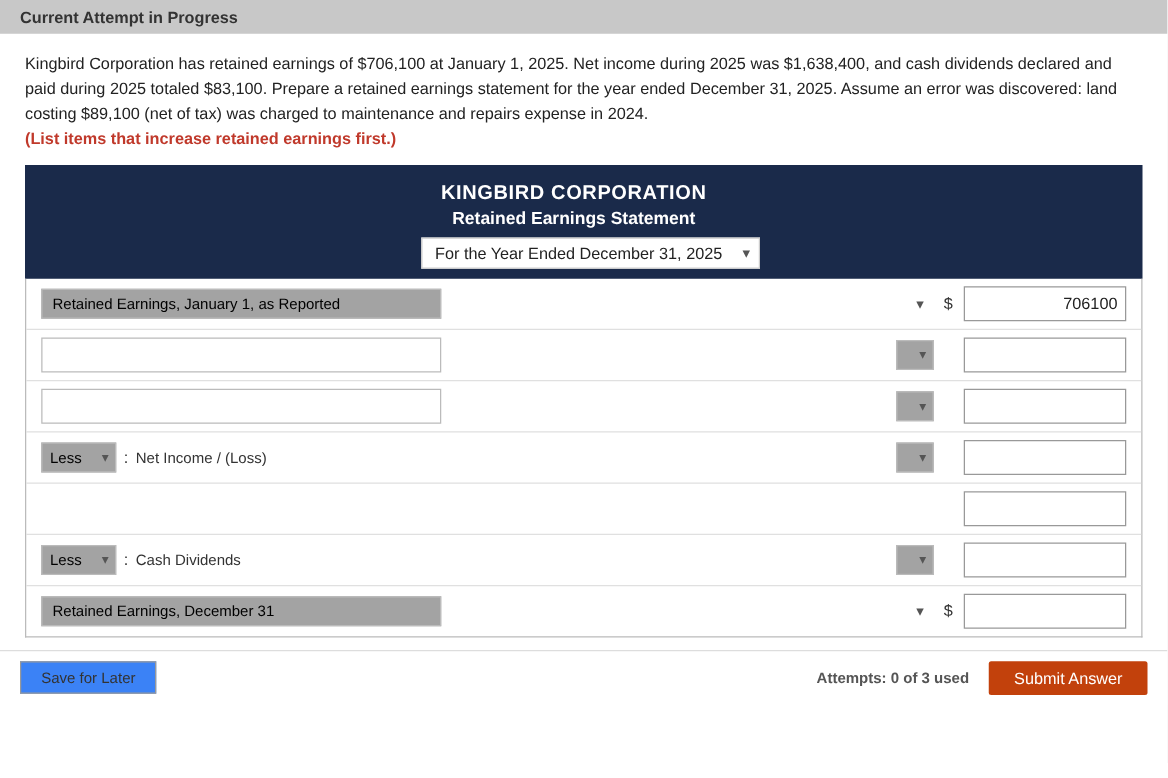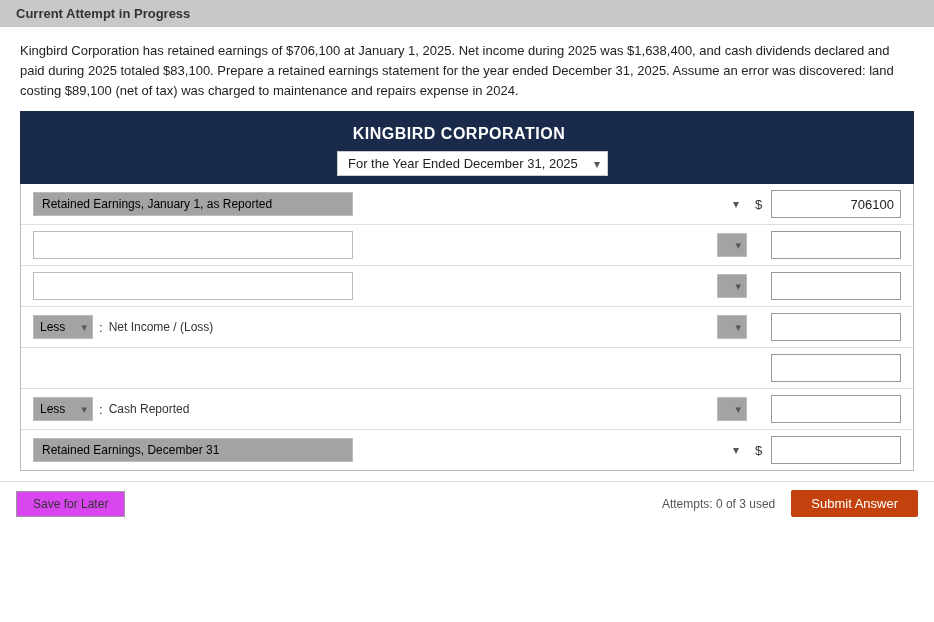--- a/index.html
+++ b/index.html
@@ -174,39 +174,40 @@
     }
     .bottom-bar {
       display: flex;
       align-items: center;
       justify-content: space-between;
       padding: 8px 16px;
       border-top: 1px solid #ddd;
       background: #fff;
     }
     .save-btn {
-      background: #d946ef;
+      background: #3b82f6;
       border: 1px solid #999;
       padding: 5px 16px;
       font-size: 12px;
       cursor: pointer;
       color: #333;
     }
     .submit-btn {
       background: #c2410c;
       border: none;
       padding: 6px 20px;
       font-size: 13px;
       color: #fff;
       cursor: pointer;
       border-radius: 2px;
     }
     .attempts-text {
       font-size: 12px;
       color: #555;
+      font-weight: bold;
     }
     .select-wrapper-full {
       position: relative;
       display: inline-block;
       width: 100%;
     }
     .select-wrapper-full::after {
       content: '▾';
       position: absolute;
       right: 8px;
@@ -238,24 +239,26 @@
 
   <div class="top-bar">
     <span>Current Attempt in Progress</span>
   </div>
 
   <div class="content-area">
 
     <div class="intro-text">
       <span>Kingbird Corporation has retained earnings of $706,100 at January 1, 2025. Net income during 2025 was $1,638,400, and cash dividends declared and paid during 2025 totaled $83,100. Prepare a retained earnings statement for the year ended December 31, 2025. Assume an error was discovered: land costing $89,100 (net of tax) was charged to maintenance and repairs expense in 2024.</span>
       <br>
+      <span class="highlight-text">(List items that increase retained earnings first.)</span>
     </div>
 
     <div class="statement-header">
       <div class="statement-title">KINGBIRD CORPORATION</div>
+      <div class="statement-subtitle">Retained Earnings Statement</div>
       <div class="statement-period-row">
         <div class="select-wrapper">
           <select class="statement-period-select"><option>For the Year Ended December 31, 2025</option></select>
         </div>
       </div>
     </div>
 
     <div class="statement-table-area">
 
       <div class="statement-row">
@@ -335,21 +338,21 @@
 
       <div class="statement-row">
         <div class="row-label-area">
           <div class="select-wrapper-sm">
             <select class="row-label-select row-label-select-sm">
               <option>Less</option>
               <option>Add</option>
             </select>
           </div>
           <span class="row-colon">:</span>
-          <span class="label-text-static">Cash Reported</span>
+          <span class="label-text-static">Cash Dividends</span>
           <div class="select-wrapper-sm" style="margin-left:auto">
             <select class="row-label-select row-label-select-sm" style="min-width:30px;padding-right:18px">
               <option></option>
             </select>
           </div>
         </div>
         <div class="row-value-area">
           <span class="dollar-sign" style="visibility:hidden">$</span>
           <input class="value-input" type="text" value="" style="">
         </div>

